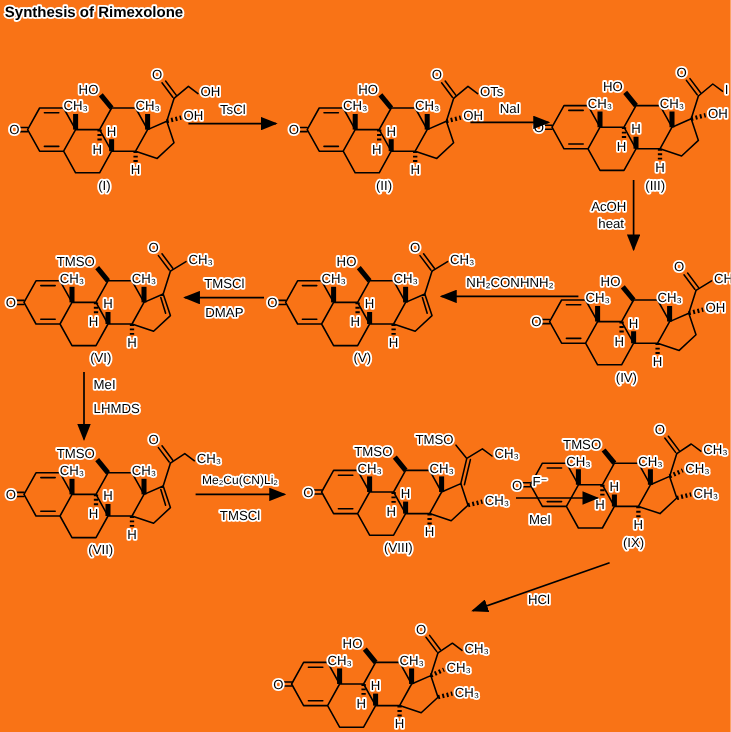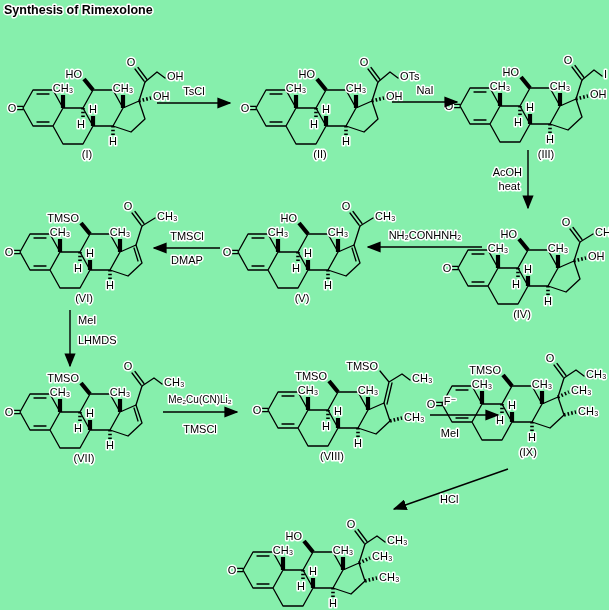--- a/index.html
+++ b/index.html
@@ -1,16 +1,16 @@
 <!DOCTYPE html>
 <html><head>
 <meta charset="utf-8">
 <style>
   html,body{margin:0;padding:0;background:#fff}
-  #canvas{position:relative;width:609px;height:610px;background:#86efac;overflow:hidden}
+  #canvas{position:relative;width:609px;height:610px;background:#f97316;overflow:hidden}
   svg{font-family:"Liberation Sans","DejaVu Sans",sans-serif}
   text{fill:#000;font-size:11px;paint-order:stroke;stroke:#fff;stroke-width:3px;stroke-linejoin:round}
   .m{text-anchor:middle}.e{text-anchor:end}.s{text-anchor:start}
   .title{font-weight:bold;font-size:12.5px}
   .small{font-size:10px}
   .bond{stroke:#000;stroke-width:1.3;fill:none;stroke-linejoin:round;stroke-linecap:round}
   .wedge{stroke:#000;stroke-width:4.2;stroke-linecap:butt}
   .hash{stroke:#000;stroke-width:3.6;stroke-dasharray:1.6 2.1}
   .arrow{stroke:#000;stroke-width:1.4;fill:none}
 </style>

